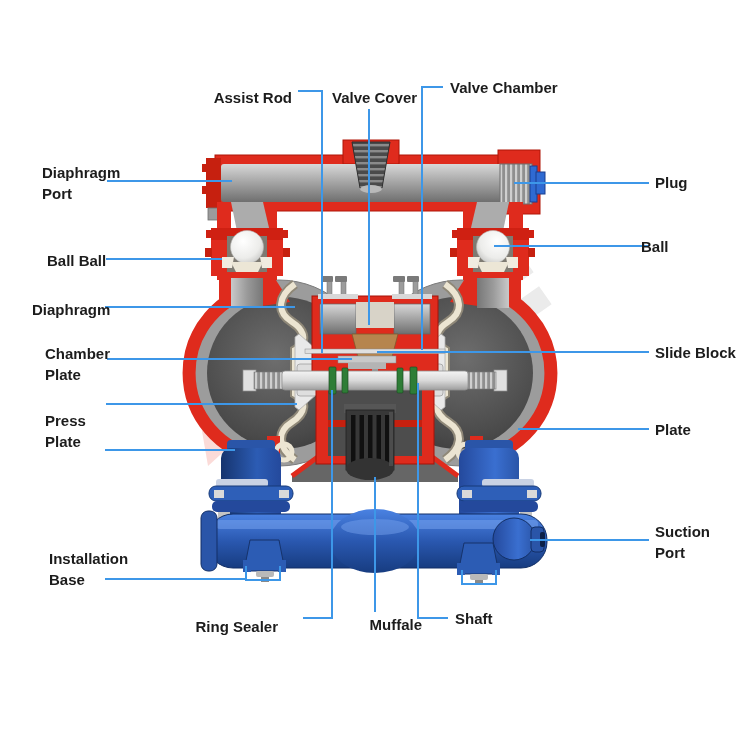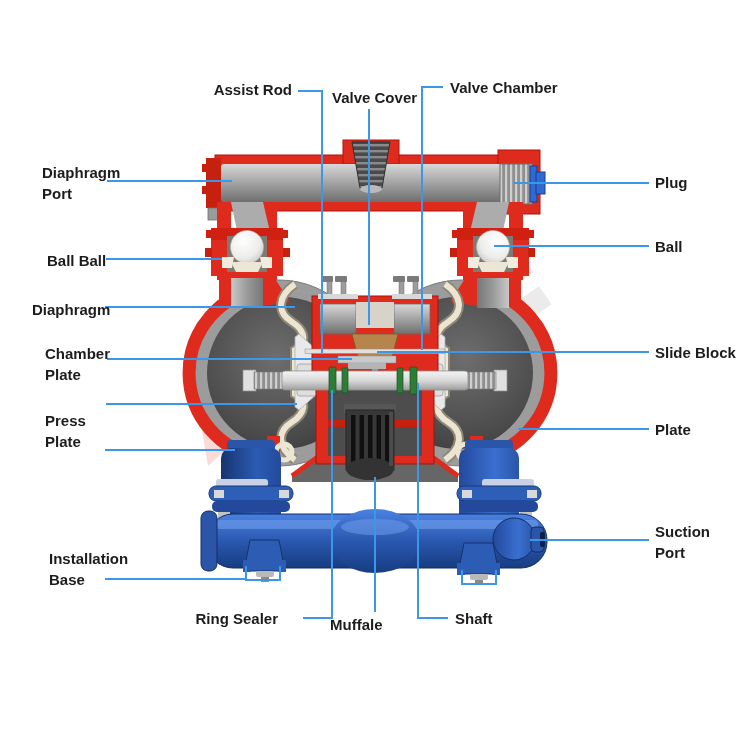--- a/index.html
+++ b/index.html
@@ -2,22 +2,22 @@
 <html><head>
 <meta charset="utf-8">
 <style>
   html,body{margin:0;padding:0;background:#ffffff;}
   #stage{position:relative;width:750px;height:750px;background:#ffffff;overflow:hidden;
          font-family:"Liberation Sans",sans-serif;}
   #art{position:absolute;left:0;top:0;}
   .label{position:absolute;font:700 15px/21px "Liberation Sans",sans-serif;
          color:#1c1c1c;white-space:nowrap;z-index:5;}
   .label span{display:block;}
-  .r{text-align:right;}
-  .c{text-align:left;}
+  .r{text-align:right;margin-top:8px;}
+  .c{text-align:right;}
 </style>
 </head>
 <body>
 
 <div id="stage">
 
 <svg id="art" width="750" height="750" viewBox="0 0 750 750">
   <defs>
     <linearGradient id="gMetalV" x1="0" y1="0" x2="0" y2="1">
       <stop offset="0" stop-color="#d8d8d8"></stop>
@@ -293,21 +293,21 @@
 <div class="label" style="left:42px;top:162px">
   <span>Diaphragm</span>
   <span>Port</span>
 </div>
 <div class="label" style="left:655px;top:172px">
   <span>Plug</span>
 </div>
 <div class="label" style="left:47px;top:250px">
   <span>Ball Ball</span>
 </div>
-<div class="label" style="left:655px;top:236px">
+<div class="label" style="left:641px;top:236px">
   <span>Ball</span>
 </div>
 <div class="label" style="left:32px;top:299px">
   <span>Diaphragm</span>
 </div>
 <div class="label" style="left:45px;top:343px">
   <span>Chamber</span>
   <span>Plate</span>
 </div>
 <div class="label" style="left:655px;top:342px">

